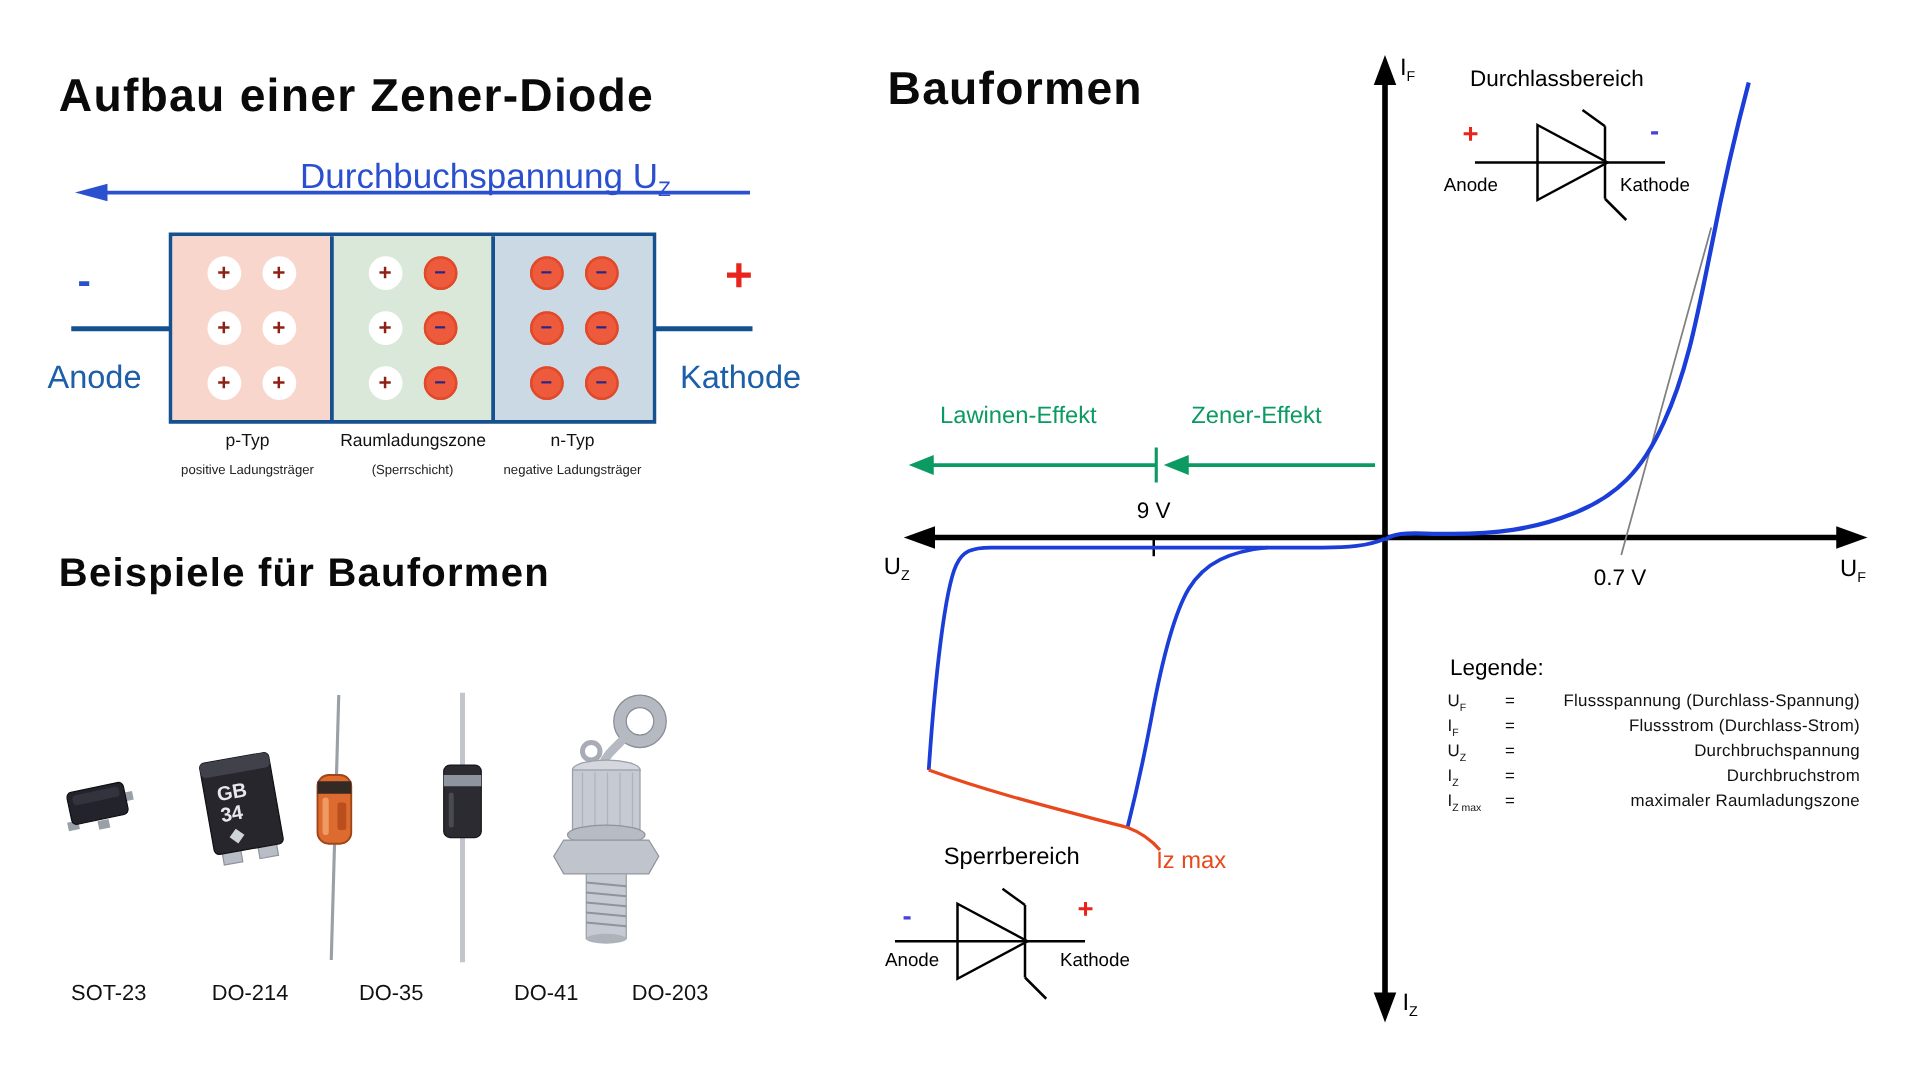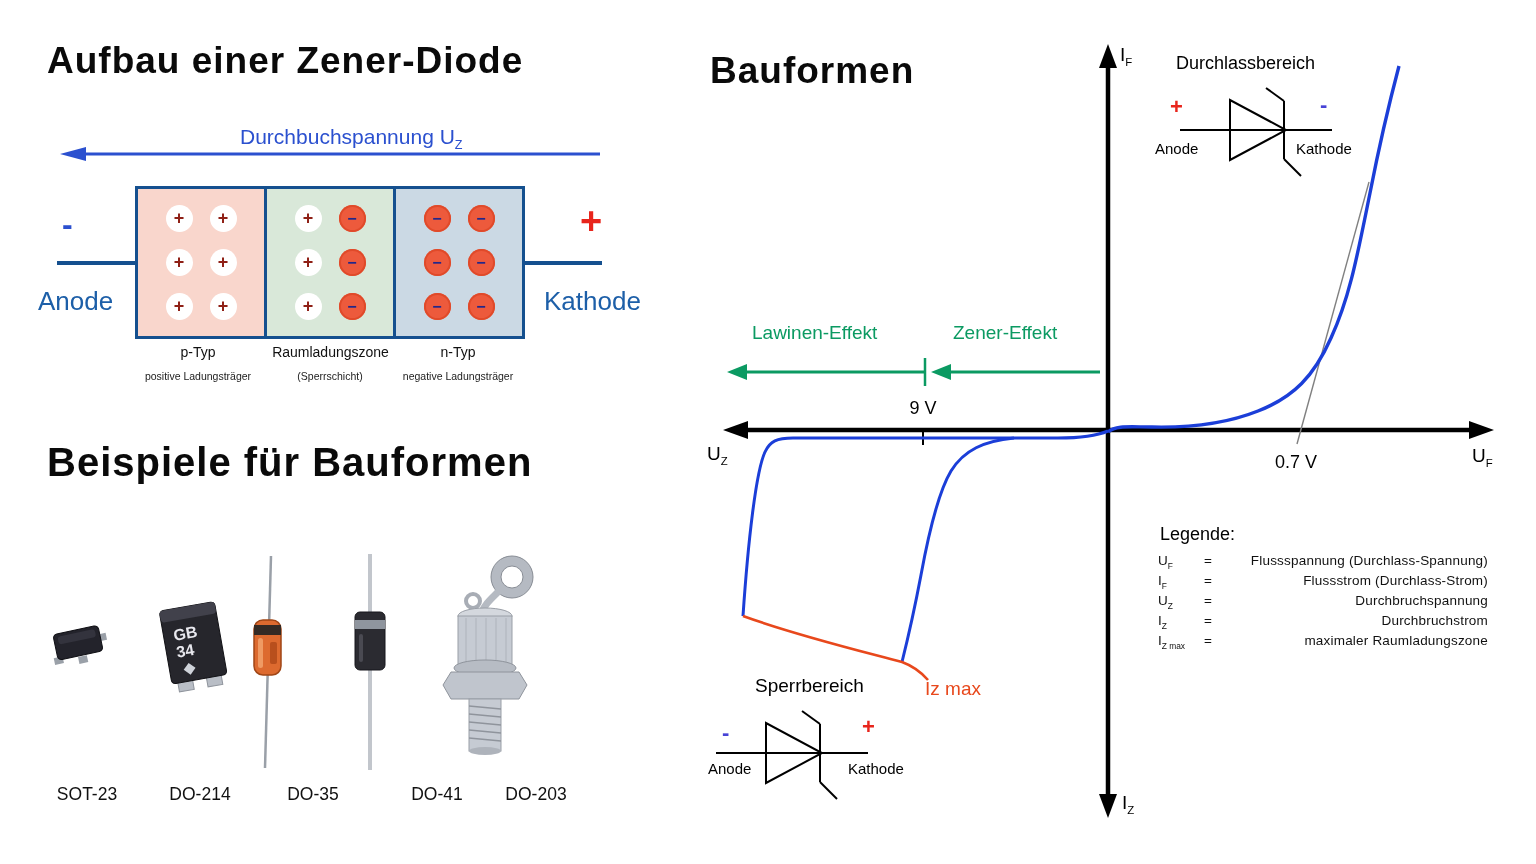--- a/index.html
+++ b/index.html
@@ -6,26 +6,26 @@
   body {
     width:1536px; height:864px; position:relative; background:#ffffff;
     font-family:"Liberation Sans", sans-serif; overflow:hidden; color:#000;
   }
   .abs { position:absolute; }
   .ctr { text-align:center; }
   svg.overlay { position:absolute; left:0; top:0; }
 
   
   .h1 { font-weight:bold; color:#0a0a0a; letter-spacing:1px; white-space:nowrap; }
-  .t-aufbau   { left:47px;  top:40px;  font-size:37px; }
-  .t-beispiele{ left:47px;  top:440px; font-size:40px;text-align:center; }
+  .t-aufbau   { left:47px;  top:56px;  font-size:37px; }
+  .t-beispiele{ left:47px;  top:440px; font-size:32px;text-align:center; }
   .t-kennlinie{ left:710px; top:50px;  font-size:37px; }
 
   
-  .arrow-label { left:240px; top:125px; font-size:21px; color:#2b50cf; white-space:nowrap; }
+  .arrow-label { left:240px; top:125px; font-size:28px; color:#2b50cf; white-space:nowrap; }
   .terminal { font-weight:bold; white-space:nowrap; }
   .minus-left { left:62px;  top:206px; font-size:32px; color:#2b50cf; }
   .plus-right { left:580px; top:200px; font-size:38px; color:#e8251c; }
   .lbl-blue { color:#1d5fa8; font-size:26px; white-space:nowrap; }
   .anode-left   { left:38px;  top:286px; }
   .kathode-left { left:544px; top:286px; }
 
   .junction-box {
     left:135px; top:186px; width:390px; height:153px;
     border:3px solid #15508f; box-sizing:border-box; display:flex;

